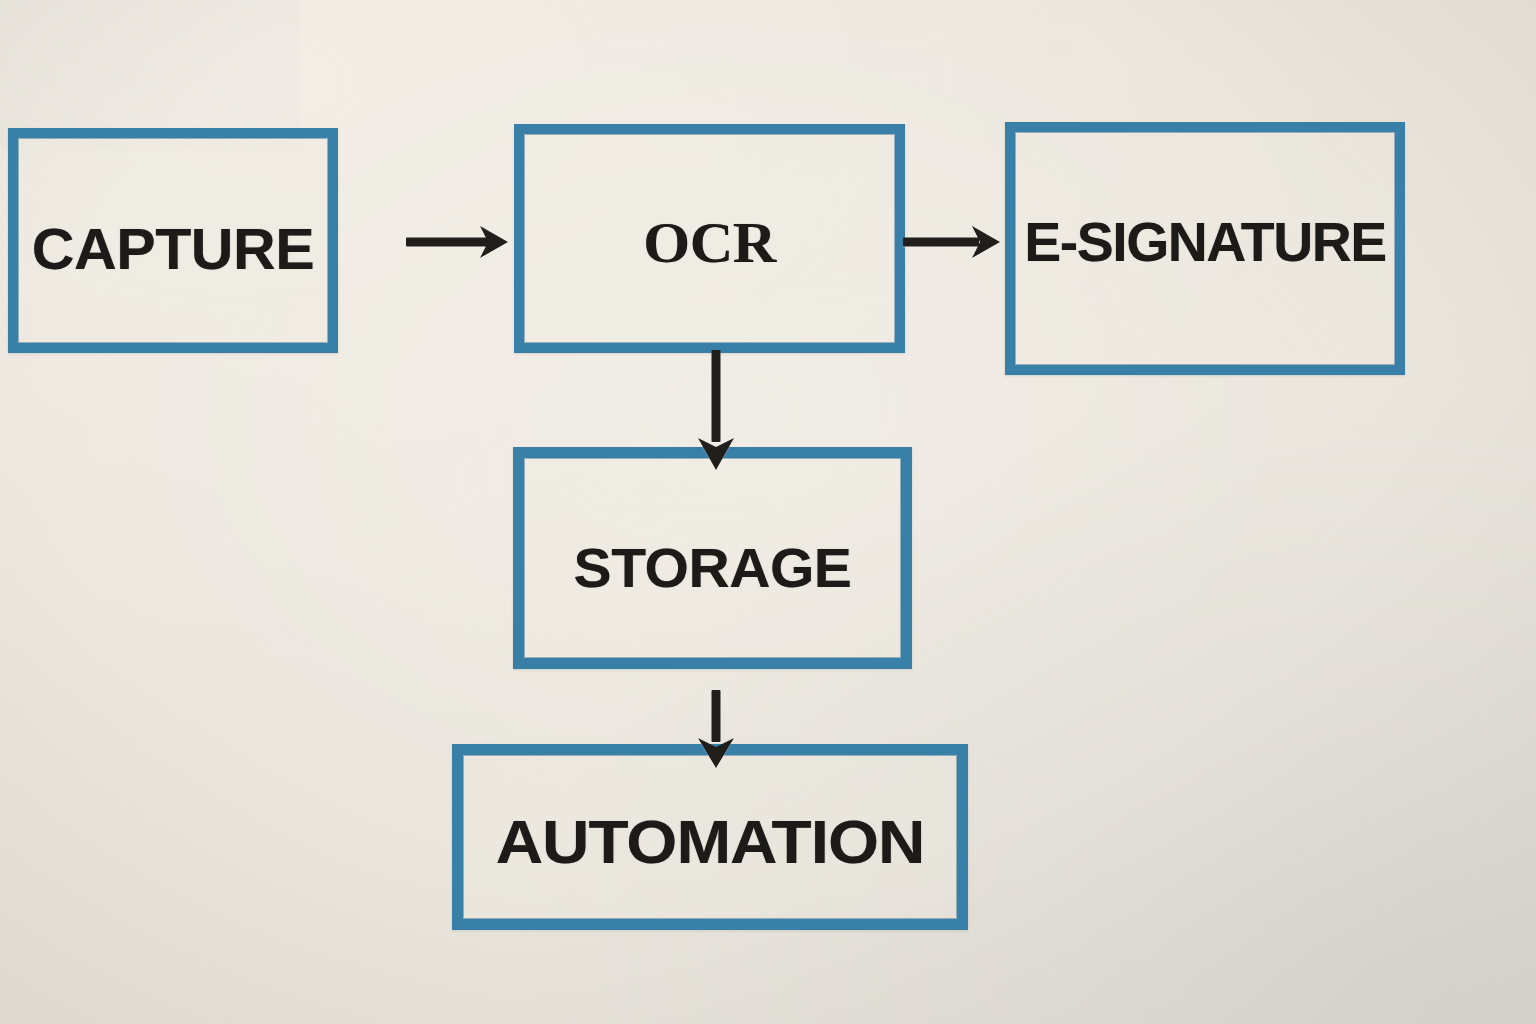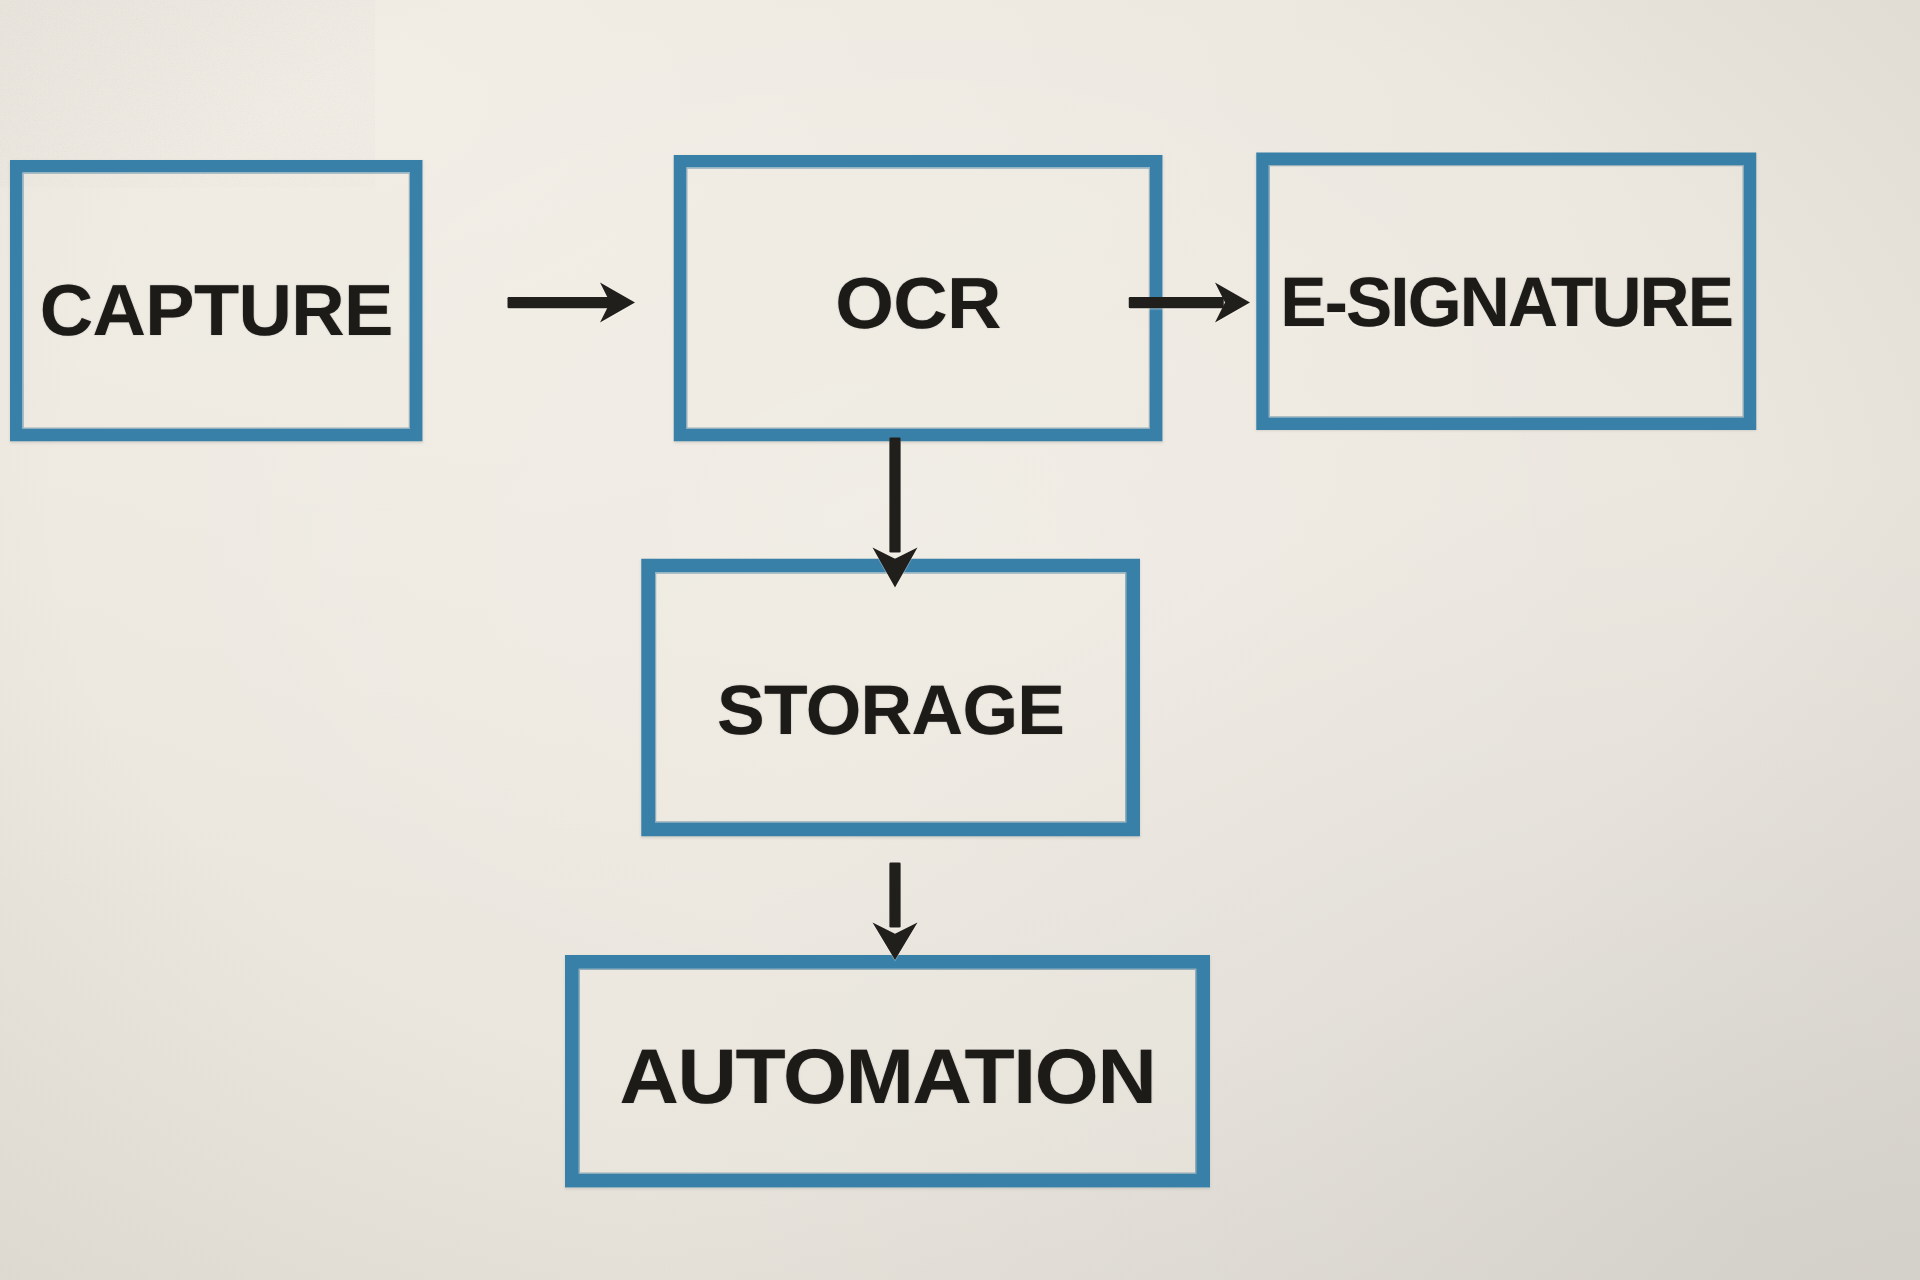--- a/index.html
+++ b/index.html
@@ -68,24 +68,24 @@
     letter-spacing: -0.5px;
     line-height: 1;
     white-space: nowrap;
     text-shadow:
       0 0 1px rgba(30,28,24,.55),
       0 1px 0 rgba(255,253,248,.50),
       0 -1px 0 rgba(255,253,248,.28);
   }
 
   #node-capture     { left: 8px;    top: 128px; width: 330px; height: 225px; border-width: 10px; }
-  #node-ocr         { left: 539px;  top: 124px; width: 391px; height: 229px; border-width: 10px; }
-  #node-esignature  { left: 1005px; top: 122px; width: 400px; height: 222px; border-width: 10px; }
+  #node-ocr         { left: 514px;  top: 124px; width: 391px; height: 229px; border-width: 10px; font-family: Liberation Serif, serif; }
+  #node-esignature  { left: 1005px; top: 122px; width: 400px; height: 253px; border-width: 10px; }
   #node-storage     { left: 513px;  top: 447px; width: 399px; height: 222px; border-width: 11px; }
-  #node-automation  { left: 452px;  top: 764px; width: 516px; height: 186px; border-width: 11px; }
+  #node-automation  { left: 452px;  top: 744px; width: 516px; height: 186px; border-width: 11px; }
 
   #node-capture    .label { top: 82px; font-size: 58px; transform: scaleX(1.02); }
   #node-ocr        .label { top: 80px; font-size: 58px; transform: scaleX(1.04); }
   #node-esignature .label { top: 82px; font-size: 56px; transform: scaleX(0.99); letter-spacing: -1.5px; }
   #node-storage    .label { top: 82px; font-size: 56px; transform: scaleX(1.02); }
   #node-automation .label { top: 56px; font-size: 62px; transform: scaleX(1.06); letter-spacing: -1px; }
 
   
   .arrow {
     position: absolute;

